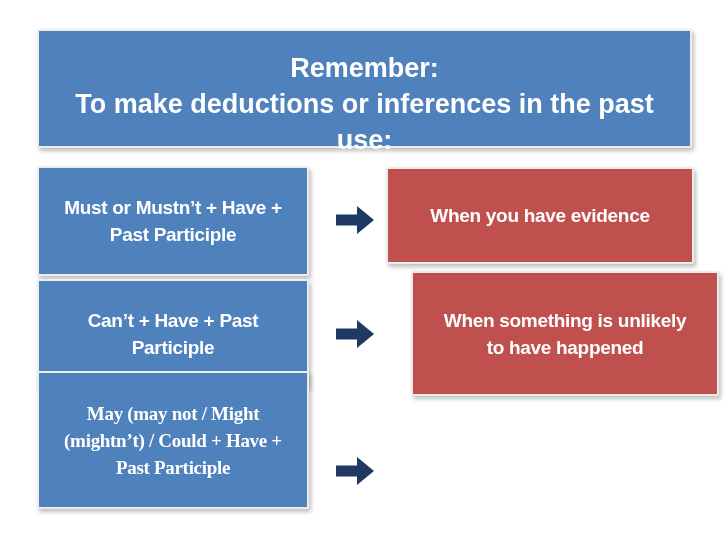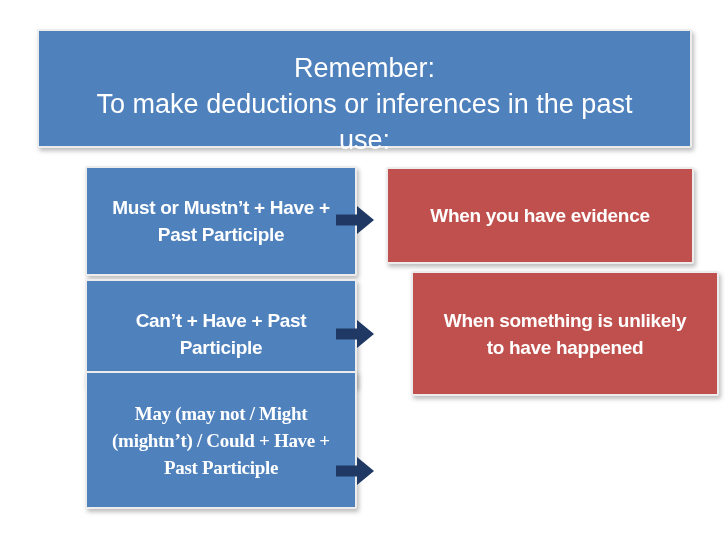--- a/index.html
+++ b/index.html
@@ -25,31 +25,31 @@
     border:2px solid #ececec;
     border-radius:2px;
     box-shadow:2px 3px 4px rgba(110,110,110,0.45);
     white-space:pre-line;
   }
   .blue{background:#4f81bd;}
   .red{background:#c0504d;}
   .title-box{
     left:37px;top:29px;width:655px;height:119px;
     font-size:27px;
-    font-weight:400;
+    font-weight:700;
     line-height:36px;
     padding-top:30px;
   }
   .body-box{
     font-weight:bold;
     font-size:19px;
     line-height:27px;
     letter-spacing:-0.3px;
   }
-  .structure-box{left:37px;width:272px;margin-left:48px;}
+  .structure-box{left:37px;width:272px;}
   .meaning-box{left:386px;width:308px;}
   #structure-1{top:166px;height:110px;}
   #structure-2{top:279px;height:109px;}
   #structure-3{top:371px;height:138px;font-family:Liberation Serif, serif;}
   #meaning-1{top:167px;height:97px;}
   #meaning-2{top:271px;height:125px;margin-left:25px;}
   #meaning-3{top:409px;height:124px;}
   .arrow{
     position:absolute;
     left:336px;

